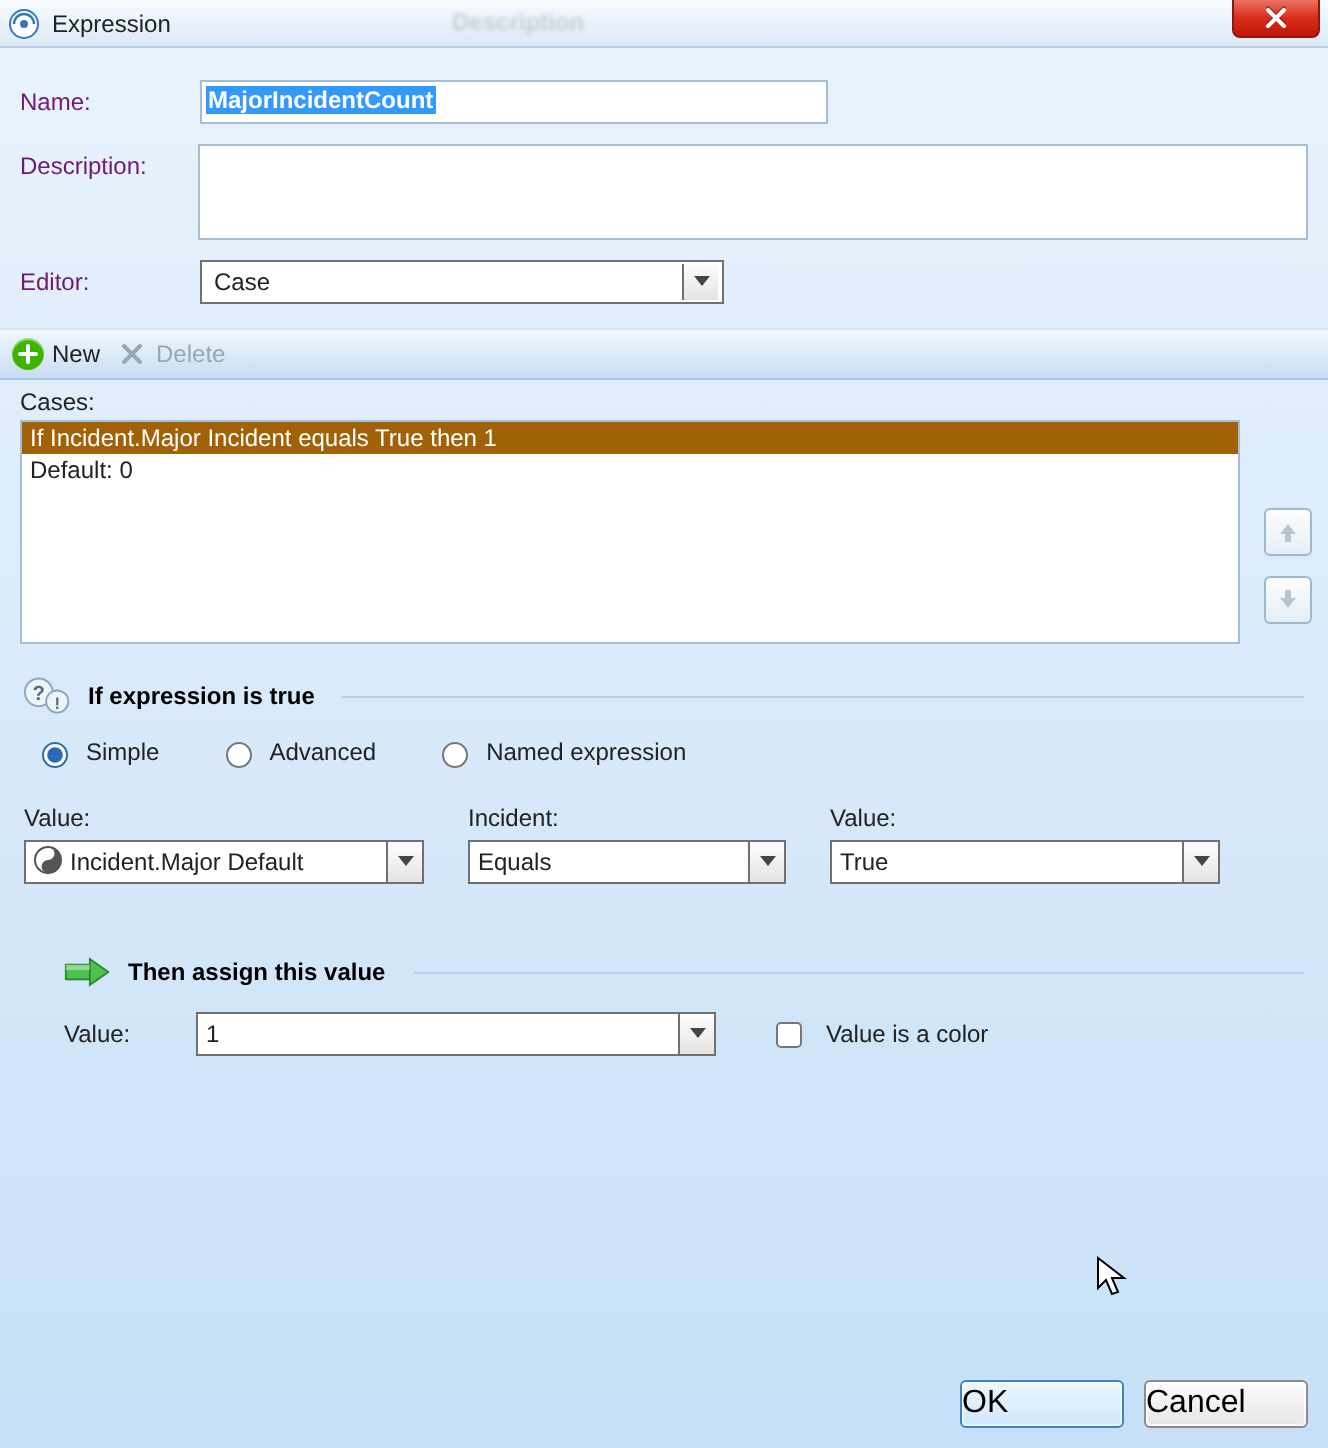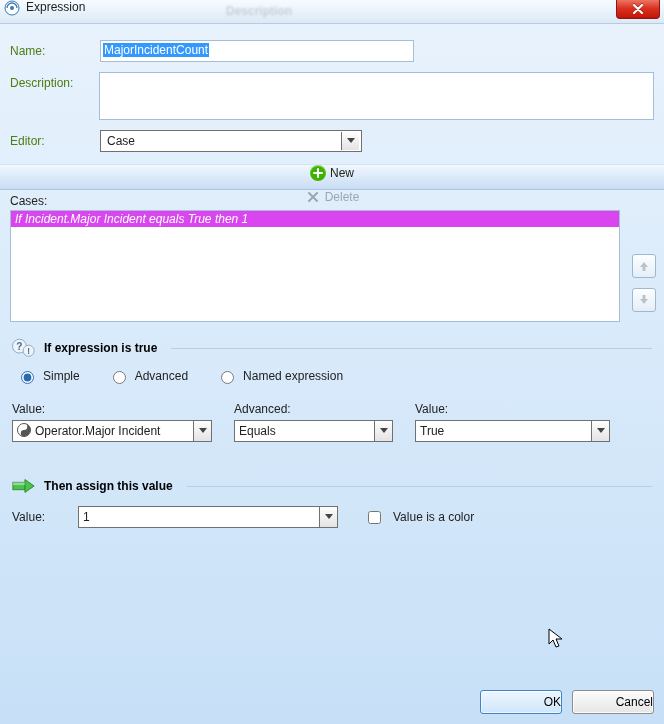--- a/index.html
+++ b/index.html
@@ -1,49 +1,49 @@
 <!DOCTYPE html>
 <html><head>
 <meta charset="utf-8">
 <style>
   * { box-sizing: border-box; }
   html,body { margin:0; padding:0; font-family: "Segoe UI", Tahoma, Arial, sans-serif; font-size: 12px; color:#222; }
   body { width:664px; height:724px; background: linear-gradient(to bottom, #e9f3fd 0%, #c7e0f7 100%); overflow:hidden;}
 
-  .titlebar { height:24px; background: linear-gradient(to bottom, #f7fbff 0%, #dbe9f6 100%); border-bottom:1px solid #b8cce0; display:flex; padding:0 4px; position:relative;}
+  .titlebar { height:24px; background: linear-gradient(to bottom, #f7fbff 0%, #dbe9f6 100%); border-bottom:1px solid #b8cce0; display:flex; align-items:center; padding:0 4px; position:relative;}
   .title-icon { width:16px; height:16px; margin-right:6px; }
   .title-text { flex:1; font-size:12px; color:#222; }
   .close-btn { position:absolute; right:4px; top:-1px; width:44px; height:20px; background: linear-gradient(to bottom, #ef7c6b 0%, #d9311e 50%, #c11508 100%); border:1px solid #8a1a0f; border-top:none; border-radius:0 0 4px 4px; display:flex; align-items:center; justify-content:center; color:#fff; }
   .close-btn svg { filter: drop-shadow(0 -1px 0 rgba(0,0,0,.3));}
 
   .header-ghost { position:absolute; left:226px; top:4px; font-size:12px; font-weight:bold; color: rgba(0,0,0,0.15); filter: blur(1px); }
 
   .form-area { padding: 16px 10px 8px 10px; }
   .form-row { display:flex; align-items:flex-start; margin-bottom:10px; }
-  .form-row .lbl { width:90px; padding-top:4px; color:#4d7c0f; }
+  .form-row .lbl { width:90px; padding-top:4px; color:#701a75; }
   .text-in { height:22px; border:1px solid #a6bed4; background:#fff; padding:2px 4px; font-family:inherit; font-size:12px; }
   .text-in.name { width:314px; }
   .desc-area { width:560px; height:48px; border:1px solid #a6bed4; background:#fff; resize:none; font-family:inherit; font-size:12px; padding:2px 4px;}
   .sel { height:22px; border:1px solid #707070; background:#fff; font-family:inherit; font-size:12px; padding:1px 2px; }
   .sel.editor { width:262px; }
 
   .name-highlight { background:#3399ff; color:#fff; padding:0 1px; display:inline-block; }
 
-  .toolbar { height:26px; background: linear-gradient(to bottom, #f0f7fe 0%, #c8ddf3 100%); border-top:1px solid #d4e4f4; border-bottom:1px solid #a9c5e2; display:flex; align-items:center; padding:0 6px; gap:8px;flex-direction:column;}
+  .toolbar { height:26px; background: linear-gradient(to bottom, #f0f7fe 0%, #c8ddf3 100%); border-top:1px solid #d4e4f4; border-bottom:1px solid #a9c5e2; display:flex; align-items:center; padding:0 6px; gap:8px;}
   .tb-btn { display:flex; align-items:center; gap:4px; cursor:pointer; }
   .tb-btn.disabled { color:#9aa7b3; cursor:default;}
   .icon-add { width:16px; height:16px; border-radius:50%; background:#3db300; display:flex; align-items:center; justify-content:center; color:#fff; font-weight:bold; box-shadow: inset 0 1px 1px rgba(255,255,255,.6);}
   .icon-add svg { display:block;}
   .icon-del { width:16px; height:16px; display:flex; align-items:center; justify-content:center; color:#9aa7b3; }
 
   .cases-wrap { padding: 4px 10px 0 10px; position:relative;}
   .cases-label { margin-bottom:2px; }
   .cases-list { width:610px; height:112px; background:#fff; border:1px solid #a6bed4; overflow:hidden;}
   .case-row { padding:1px 4px; cursor:default; }
-  .case-row.selected { background:#d946ef; color:#fff;font-style:italic; }
+  .case-row.selected { background:#a16207; color:#fff; }
 
   .arrow-btns { position:absolute; right:8px; display:flex; flex-direction:column; gap:10px;}
   .arrow-btn { width:24px; height:24px; border:1px solid #9fb8cf; background: linear-gradient(to bottom,#fdfefe,#e4eef8); border-radius:3px; display:flex; align-items:center; justify-content:center;}
   .arrow-btn svg path { fill:#b8c3cc; }
 
   .section { padding: 4px 12px; }
   .section-head { display:flex; align-items:center; gap:8px; margin:12px 0 10px 0;}
   .section-head .icon { width:24px; height:20px; display:flex; align-items:center; justify-content:center;}
   .section-title { font-weight:bold; color:#000; white-space:nowrap;}
   .section-rule { flex:1; height:0; border-top:1px solid #b7cfe6; margin-left:6px; }
@@ -61,21 +61,21 @@
   .combo .combo-text { flex:1; padding:0 4px; display:flex; align-items:center; gap:4px; white-space:nowrap; overflow:hidden;}
   .combo .combo-btn { width:18px; height:100%; border-left:1px solid #707070; background: linear-gradient(to bottom,#fdfdfd,#e4e4e4); display:flex; align-items:center; justify-content:center;}
   .combo .combo-btn svg { display:block;}
 
   .w-200 { width:200px; } .w-155 { width:159px; } .w-195 { width:195px; } .w-260 { width:260px; }
 
   .assign-row { display:flex; align-items:center; gap:10px; margin-top:2px;}
   .assign-row .lbl { width:56px; }
 
   .footer { position:absolute; bottom:0; left:0; right:0; height:44px; display:flex; align-items:center; justify-content:flex-end; padding:0 10px; gap:10px;}
-  .dlg-btn { width:82px; height:24px; border-radius:3px; display:flex; align-items:center; justify-content:flex-end; font-size:12px; cursor:pointer;}
+  .dlg-btn { width:82px; height:24px; border-radius:3px; display:flex; align-items:center; justify-content:flex-start; font-size:16px; cursor:pointer;}
   .btn-ok { background: linear-gradient(to bottom,#eef6fe,#cfe6fb); border:1px solid #3c84c6; box-shadow: inset 0 0 0 1px rgba(255,255,255,.6); color:#000;}
   .btn-cancel { background: linear-gradient(to bottom,#fcfcfc,#e6e6e6); border:1px solid #8c8c8c; box-shadow: inset 0 0 0 1px rgba(255,255,255,.8); color:#000;}
 
   .cursor { position:absolute; left:548px; top:628px; pointer-events:none;}
   .yinyang { width:14px; height:14px; }
 </style>
 </head>
 <body>
 
 <div class="titlebar">
@@ -91,21 +91,21 @@
   <div class="close-btn">
     <svg width="12" height="10" viewBox="0 0 12 10">
         <path d="M2 1 L10 9 M10 1 L2 9" stroke="#fff" stroke-width="2" stroke-linecap="round"></path>
       </svg>
   </div>
 </div>
 
 <div class="form-area">
   <div class="form-row">
     <div class="lbl">Name:</div>
-    <div class="text-in name" style="padding:2px 2px;">
+    <div class="text-in name" style="padding:2px 2px;font-weight:bold;">
       <span class="name-highlight">MajorIncidentCount</span>
     </div>
   </div>
   <div class="form-row">
     <div class="lbl">Description:</div>
     <textarea class="desc-area" style=""></textarea>
   </div>
   <div class="form-row" style="margin-bottom:4px;">
     <div class="lbl">Editor:</div>
     <div class="combo w-260 sel editor" style="border:1px solid #707070;">
@@ -138,20 +138,21 @@
     </span>
     <span>Delete</span>
   </div>
 </div>
 
 <div class="cases-wrap">
   <div class="cases-label">Cases:</div>
   <div style="display:flex;">
     <div class="cases-list">
       <div class="case-row selected">If Incident.Major Incident equals True then 1</div>
+      <div class="case-row">Default: 0</div>
     </div>
   </div>
   <div class="arrow-btns" style="top:64px;">
     <div class="arrow-btn">
       <svg width="12" height="12" viewBox="0 0 12 12">
           <path d="M6 2 L10 7 L7.5 7 L7.5 11 L4.5 11 L4.5 7 L2 7 Z"></path>
         </svg>
     </div>
     <div class="arrow-btn">
       <svg width="12" height="12" viewBox="0 0 12 12">
@@ -196,31 +197,31 @@
       <div class="combo w-200">
         <div class="combo-text">
           <span>
             <svg class="yinyang" viewBox="0 0 14 14">
                 <circle cx="7" cy="7" r="6.5" fill="#fff" stroke="#555" stroke-width="1"></circle>
                 <path d="M7 0.5 A6.5 6.5 0 0 1 7 13.5 A3.25 3.25 0 0 1 7 7 A3.25 3.25 0 0 0 7 0.5 Z" fill="#555"></path>
                 <circle cx="7" cy="3.75" r="1" fill="#fff"></circle>
                 <circle cx="7" cy="10.25" r="1" fill="#555"></circle>
               </svg>
           </span>
-          <span>Operator.Major Incident</span>
+          <span>Incident.Major Default</span>
         </div>
         <div class="combo-btn">
             <svg width="8" height="6" viewBox="0 0 8 6">
               <path d="M0 0 L8 0 L4 5 Z" fill="#444"></path>
             </svg>
           </div>
       </div>
     </div>
     <div class="cond-col">
-      <span class="lbl">Advanced:</span>
+      <span class="lbl">Incident:</span>
       <div class="combo w-155">
         <div class="combo-text">
             <span>Equals</span>
           </div>
         <div class="combo-btn">
             <svg width="8" height="6" viewBox="0 0 8 6">
               <path d="M0 0 L8 0 L4 5 Z" fill="#444"></path>
             </svg>
           </div>
       </div>
@@ -234,21 +235,21 @@
         <div class="combo-btn">
             <svg width="8" height="6" viewBox="0 0 8 6">
               <path d="M0 0 L8 0 L4 5 Z" fill="#444"></path>
             </svg>
           </div>
       </div>
     </div>
   </div>
 </div>
 
-<div class="section" style="padding-top:18px;">
+<div class="section" style="padding-top:18px;margin-left:20px;">
   <div class="section-head">
     <span class="icon">
       <svg width="26" height="16" viewBox="0 0 26 16">
         <rect x="1" y="4" width="13" height="8" fill="#4cc24c" stroke="#2a8a2a"></rect>
         <path d="M14 1 L24 8 L14 15 Z" fill="#4cc24c" stroke="#2a8a2a"></path>
         <rect x="1" y="4" width="13" height="3" fill="rgba(255,255,255,.4)"></rect>
       </svg>
     </span>
     <span class="section-title">Then assign this value</span>
     <div class="section-rule"></div>

